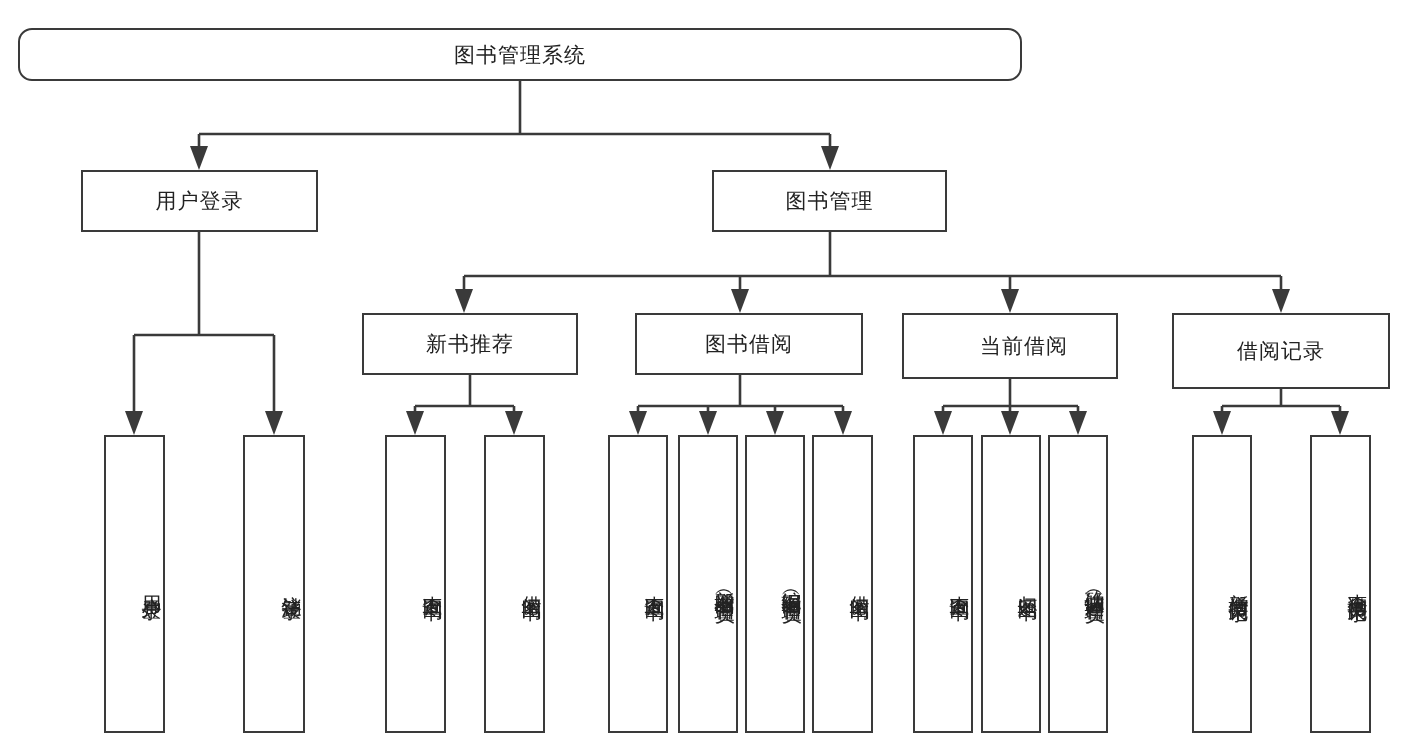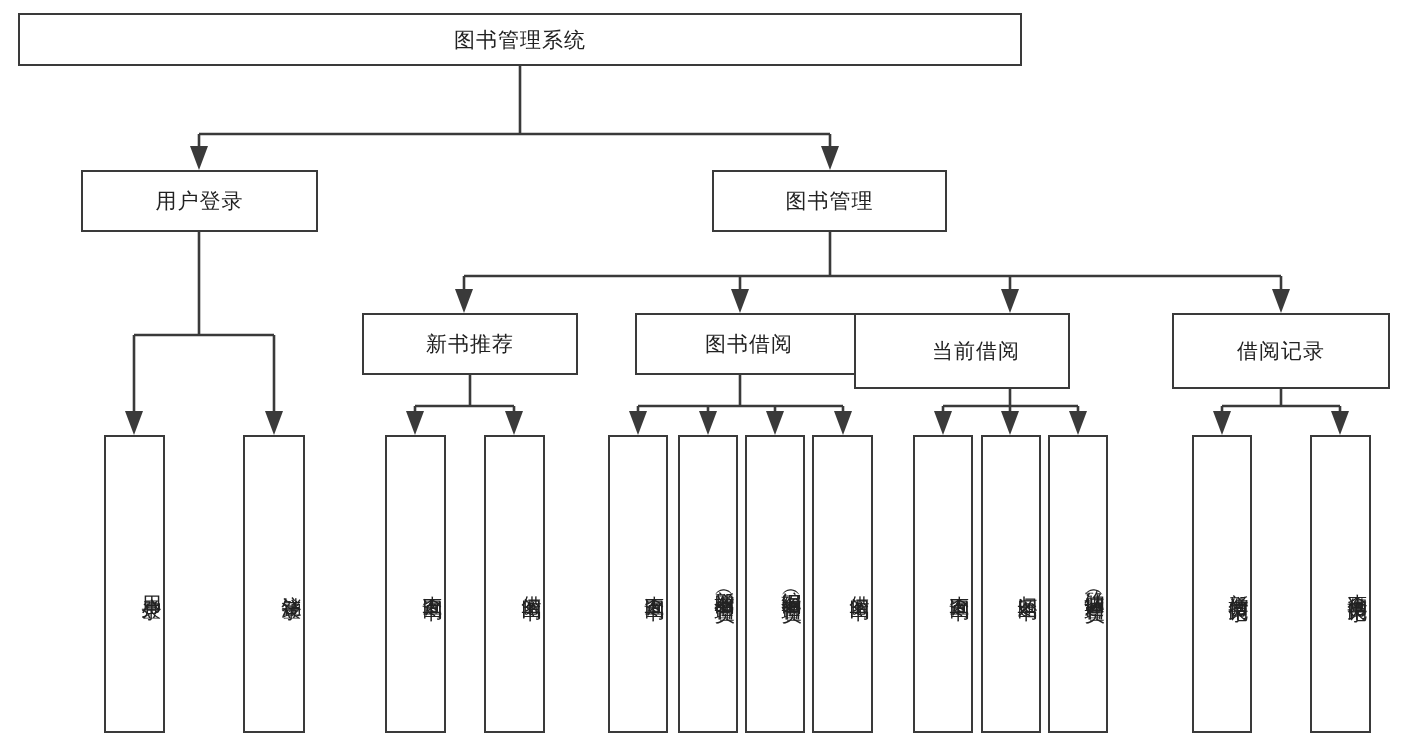--- a/index.html
+++ b/index.html
@@ -130,31 +130,31 @@
     <polygon class="arrowhead" points="1078,435 1069,411 1087,411"></polygon>
 
     <path class="wire" d="M 1281 375 L 1281 406"></path>
     <path class="wire" d="M 1222 406 L 1340 406"></path>
     <path class="wire" d="M 1222 406 L 1222 420"></path>
     <path class="wire" d="M 1340 406 L 1340 420"></path>
     <polygon class="arrowhead" points="1222,435 1213,411 1231,411"></polygon>
     <polygon class="arrowhead" points="1340,435 1331,411 1349,411"></polygon>
   </svg>
 
-  <div class="node horiz" style="left:18px; top:13px; width:1004px; height:53px;">图书管理系统</div>
+  <div class="node horiz" style="left:18px; top:28px; width:1004px; height:53px;border-radius:14px;">图书管理系统</div>
 
   <div class="node horiz" style="left:81px; top:170px; width:237px; height:62px;">用户登录</div>
 
   <div class="node horiz" style="left:712px; top:170px; width:235px; height:62px;">图书管理</div>
 
   <div class="node horiz" style="left:362px; top:313px; width:216px; height:62px;">新书推荐</div>
 
   <div class="node horiz" style="left:635px; top:313px; width:228px; height:62px;">图书借阅</div>
 
-  <div class="node horiz" style="left:854px; top:313px; width:216px; height:76px;padding-left:28px;">当前借阅</div>
+  <div class="node horiz" style="left:902px; top:313px; width:216px; height:66px;padding-left:28px;">当前借阅</div>
 
   <div class="node horiz" style="left:1172px; top:313px; width:218px; height:76px;">借阅记录</div>
 
   <div class="node vert" style="left:104px; top:435px; width:61px; height:298px;">用户登录</div>
 
   <div class="node vert" style="left:243px; top:435px; width:62px; height:298px;">注销登录</div>
 
   <div class="node vert" style="left:385px; top:435px; width:61px; height:298px;">查询图书</div>
 
   <div class="node vert" style="left:484px; top:435px; width:61px; height:298px;">借阅图书</div>

